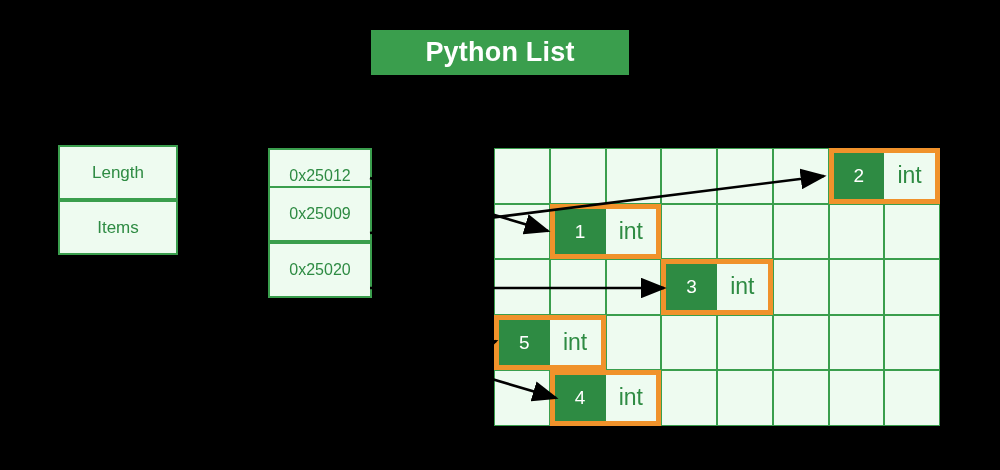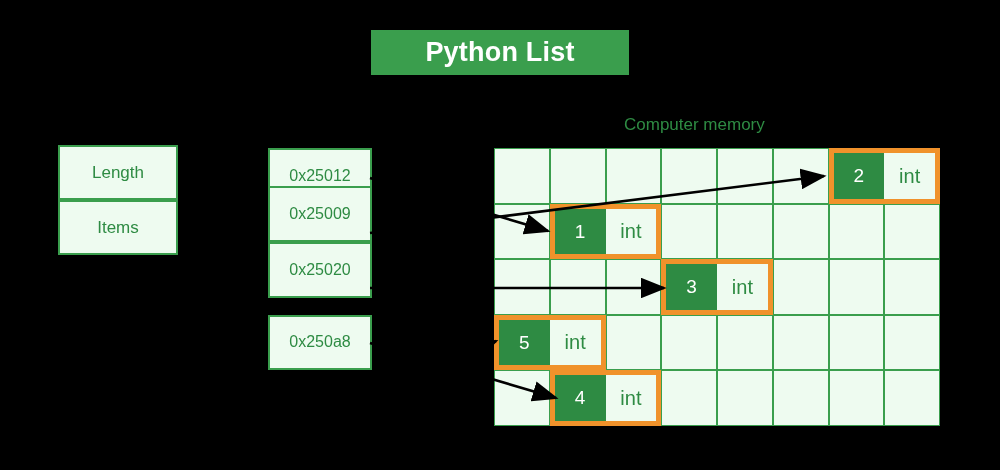--- a/index.html
+++ b/index.html
@@ -142,21 +142,21 @@
   }
   .mem-block .type-cell {
     width: 50%;
     background: #eefbf0;
     display: flex;
     align-items: center;
     justify-content: center;
   }
   .mem-block .type-cell .type-text {
     color: #2e8b43;
-    font-size: 20px;
+    font-size: 23px;
     line-height: 1;
   }
 
   
   #arrow-layer {
     position: absolute;
     left: 0;
     top: 0;
     width: 1000px;
     height: 470px;
@@ -185,26 +185,22 @@
   <div id="address-column">
     <div class="arow" style="top:0px;">
       <span class="cell-text">0x25012</span>
     </div>
     <div class="arow" style="top:38px;">
       <span class="cell-text">0x25009</span>
     </div>
     <div class="arow" style="top:94px;">
       <span class="cell-text">0x25020</span>
     </div>
-    <div class="arow" style="top:166.5px;">
-      <span class="cell-text">0x250a8</span>
-    </div>
   </div>
 
-  <div id="memory-label">Computer memory</div>
 
   <div id="memory-grid">
       <div class="mcell" style="left: 0px; top: 0px;"></div>
       <div class="mcell" style="left: 55.75px; top: 0px;"></div>
       <div class="mcell" style="left: 111.5px; top: 0px;"></div>
       <div class="mcell" style="left: 167.25px; top: 0px;"></div>
       <div class="mcell" style="left: 223px; top: 0px;"></div>
       <div class="mcell" style="left: 278.75px; top: 0px;"></div>
       <div class="mcell" style="left: 334.5px; top: 0px;"></div>
       <div class="mcell" style="left: 390.25px; top: 0px;"></div>

